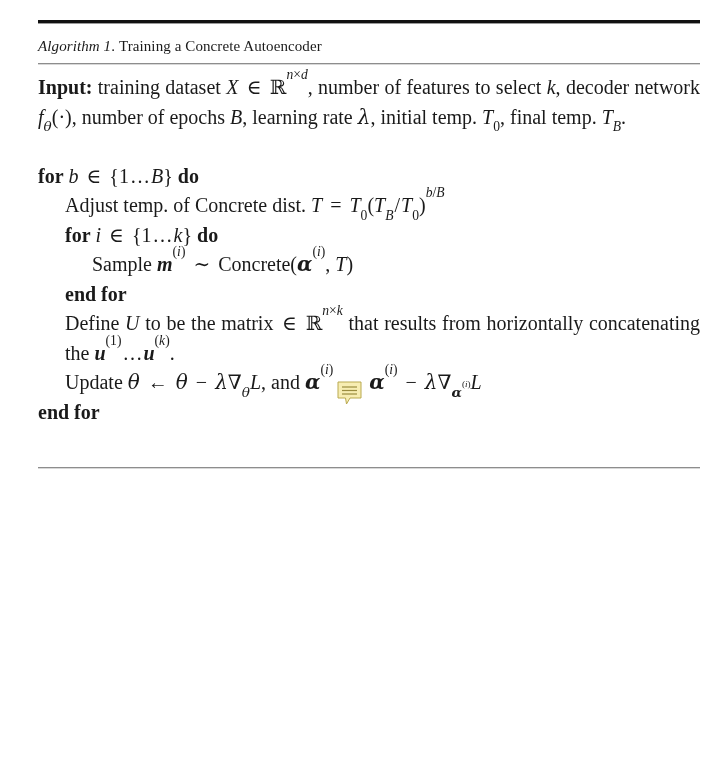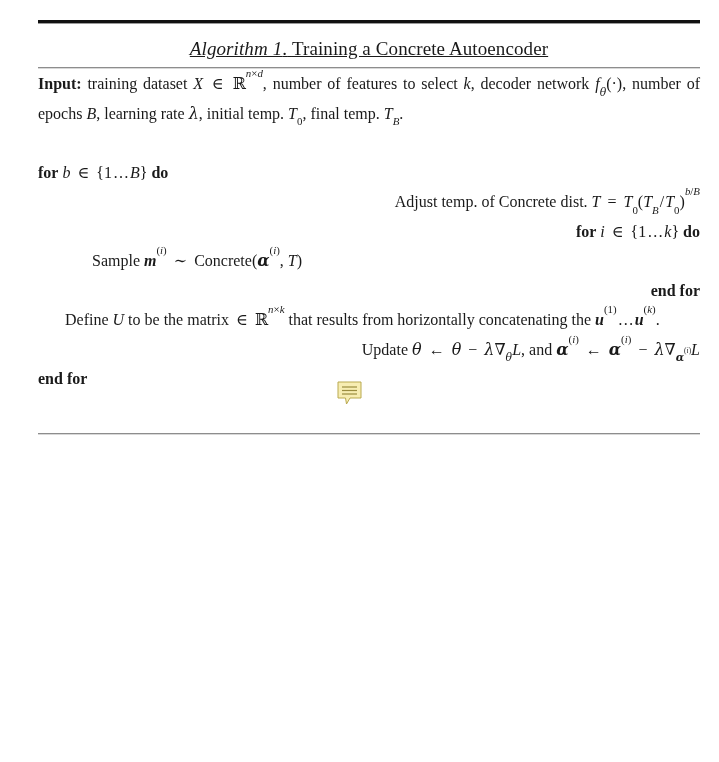--- a/index.html
+++ b/index.html
@@ -32,51 +32,50 @@
     box-shadow: 0 1px 0 #9a9a9a;
   }
   .rule-thin {
     height: 1px;
     background: #8d8d8d;
     box-shadow: 0 1px 0 #d8d8d8;
   }
 
   
   #algorithm-caption {
-    text-align: center;
-    font-size: 19px;
+    text-align: left;
+    font-size: 15px;
     line-height: 1;
     padding: 16px 0 9px 0;
     letter-spacing: 0.1px;
     white-space: nowrap;
-    text-decoration: underline;
   }
   #algorithm-caption .alg-id { font-style: italic; }
 
   
   #algorithm-body {
-    padding-top: 1px;
-    font-size: 16px;
+    padding-top: 9px;
+    font-size: 20px;
     line-height: 29.5px;
   }
 
   .line {
     white-space: nowrap;
     position: relative;
     height: 29.5px;
   }
   .line.justify {
     white-space: normal;
     text-align: justify;
     text-align-last: left;
     height: auto;
   }
   .line.blank { height: 29.5px; }
 
-  .ind1 { padding-left: 27px; text-align: right; }
+  .ind1 { padding-left: 27px; }
   .ind2 { padding-left: 54px; }
 
   .kw { font-weight: bold; }
 
   
   .mi  { font-style: italic; font-family: "Liberation Serif","DejaVu Serif",serif; }
   .mib { font-style: italic; font-weight: bold; font-family: "Liberation Serif","DejaVu Serif",serif; }
   .mn  { font-style: normal; }
   .greek { font-family: "DejaVu Serif", serif; font-style: italic; }
   .greek-b { font-family: "DejaVu Serif", serif; font-style: italic; font-weight: bold; }

